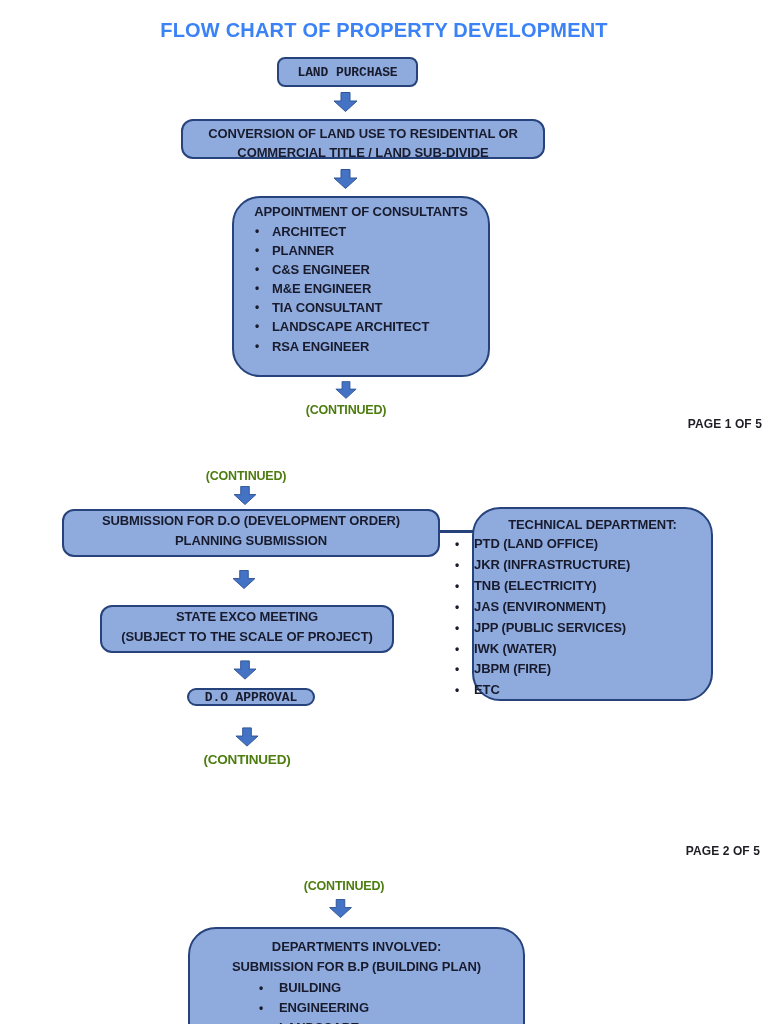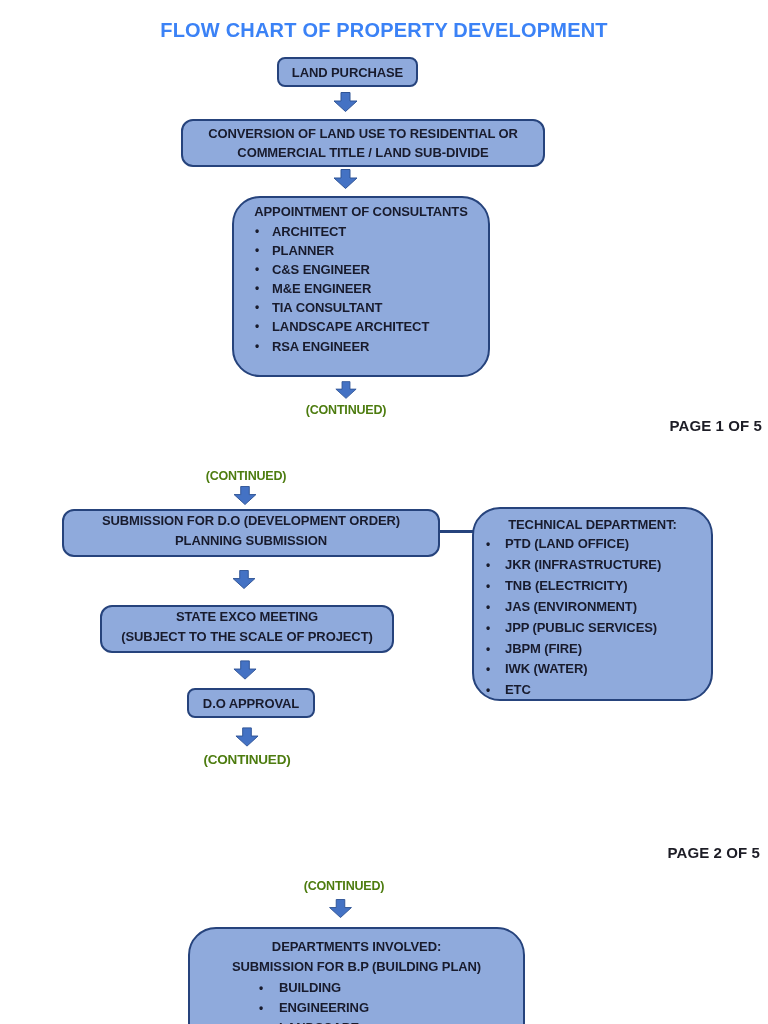--- a/index.html
+++ b/index.html
@@ -12,51 +12,51 @@
   .abs{position:absolute;}
   .doc-title{
     left:0;top:19px;width:768px;text-align:center;
     font-size:20px;letter-spacing:.2px;color:#3b82f6;
   }
   .node{
     position:absolute;box-sizing:border-box;
     background:var(--box-fill);border:2.5px solid var(--box-border);
     text-align:center;color:#181b2d;font-size:13px;letter-spacing:-.1px;
   }
-  .r-sm{border-radius:8px;}
+  .r-sm{border-radius:8px;font-family:Liberation Mono, monospace;}
   .r-md{border-radius:12px;}
   .r-lg{border-radius:28px;}
   .node .ln{display:block;line-height:19px;}
   .node.lh20 .ln{line-height:20px;}
   .single{display:flex;align-items:center;justify-content:center;}
   .heading{display:block;}
   ul.list{margin:0;padding:0;list-style:none;text-align:left;}
   ul.list li{position:relative;}
   ul.list li::before{
     content:"\2022";position:absolute;left:var(--dot-x,0);top:0;
     font-size:12px;color:#181b2d;
   }
   .arrow{position:absolute;line-height:0;}
   .connector{position:absolute;background:var(--box-border);}
   .continued{position:absolute;text-align:center;font-size:12.5px;color:#4d7c0f;letter-spacing:-.2px;}
-  .page-label{position:absolute;text-align:right;font-size:15px;color:#1d1d26;letter-spacing:.1px;}
+  .page-label{position:absolute;text-align:right;font-size:12px;color:#1d1d26;letter-spacing:.1px;}
 
   
   .n-land{left:277px;top:57px;width:141px;height:30px;}
-  .n-conv{left:181px;top:119px;width:364px;height:48px;padding-top:3px;}
+  .n-conv{left:181px;top:119px;width:364px;height:40px;padding-top:3px;}
   .n-cons{left:232px;top:196px;width:258px;height:181px;padding-top:6px;}
   .n-cons .list{margin:3px 0 0 0;padding-left:38px;--dot-x:-17px;}
   .n-cons .list li{line-height:19.1px;}
   
   .n-sub{left:62px;top:509px;width:378px;height:48px;}
   .n-tech{left:472px;top:507px;width:241px;height:194px;padding-top:8px;}
-  .n-tech .list{margin:2px 0 0 0;padding-left:31px;--dot-x:-19px;}
+  .n-tech .list{margin:2px 0 0 0;--dot-x:-19px;}
   .n-tech .list li{line-height:20.9px;}
   .n-exco{left:100px;top:605px;width:294px;height:48px;}
-  .n-do{left:187px;top:688px;width:128px;height:30px;}
+  .n-do{left:187px;top:688px;width:128px;height:18px;border-radius:9px;}
   
   .n-bp{left:188px;top:927px;width:337px;height:145px;padding-top:8px;}
   .n-bp .list{margin:1px 0 0 0;padding-left:89px;--dot-x:-20px;}
   .n-bp .list li{line-height:20.2px;}
 </style>
 </head>
 <body>
 
 <div class="canvas">
 
@@ -124,22 +124,22 @@
     <div class="connector" style="left:440px;top:530px;width:33px;height:3px;"></div>
 
     <div class="node r-lg n-tech">
       <span class="heading">TECHNICAL DEPARTMENT:</span>
       <ul class="list">
           <li>PTD (LAND OFFICE)</li>
           <li>JKR (INFRASTRUCTURE)</li>
           <li>TNB (ELECTRICITY)</li>
           <li>JAS (ENVIRONMENT)</li>
           <li>JPP (PUBLIC SERVICES)</li>
+          <li>IWK (WATER)</li>
           <li>JBPM (FIRE)</li>
-          <li>IWK (WATER)</li>
           <li>ETC</li>
         </ul>
     </div>
 
     <div class="arrow" style="left:232px;top:570px;">
       <svg width="24" height="19" viewBox="0 0 25 20">
           <polygon points="8,0.5 17,0.5 17,9 24,9 12.5,19.5 1,9 8,9" fill="#4472c4" stroke="#2f5496" stroke-width="1"></polygon>
         </svg>
     </div>
 

